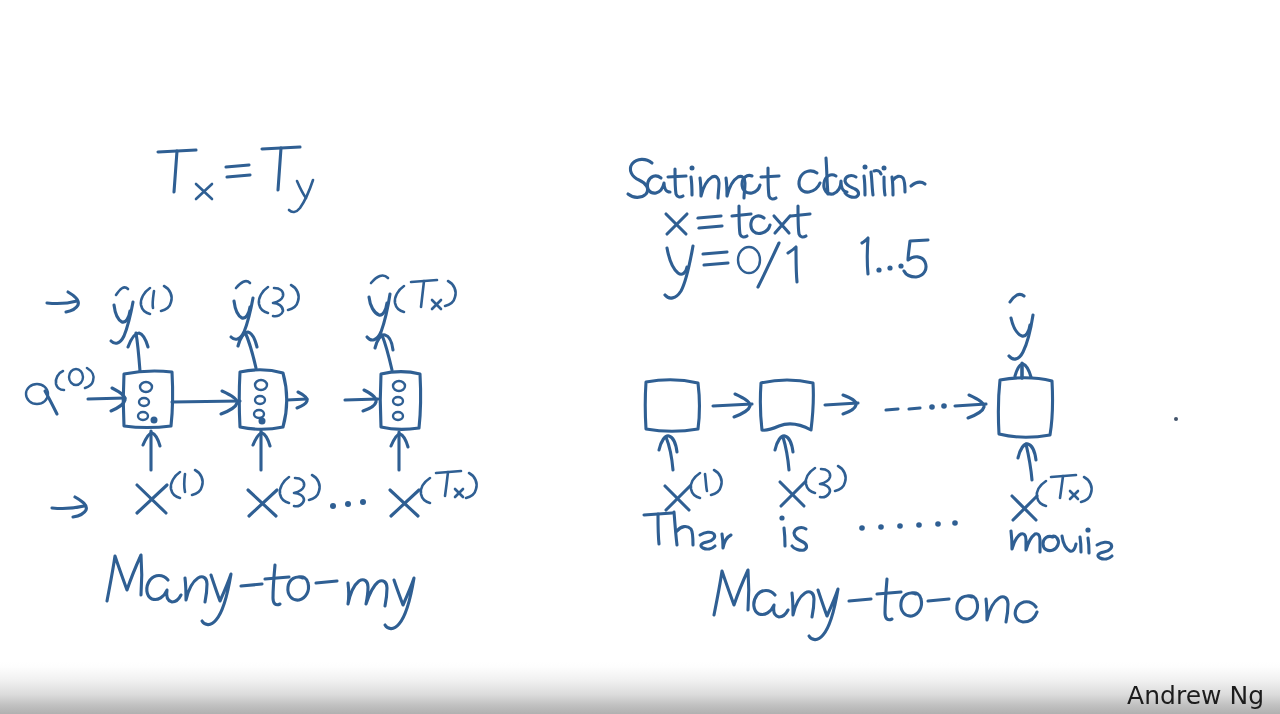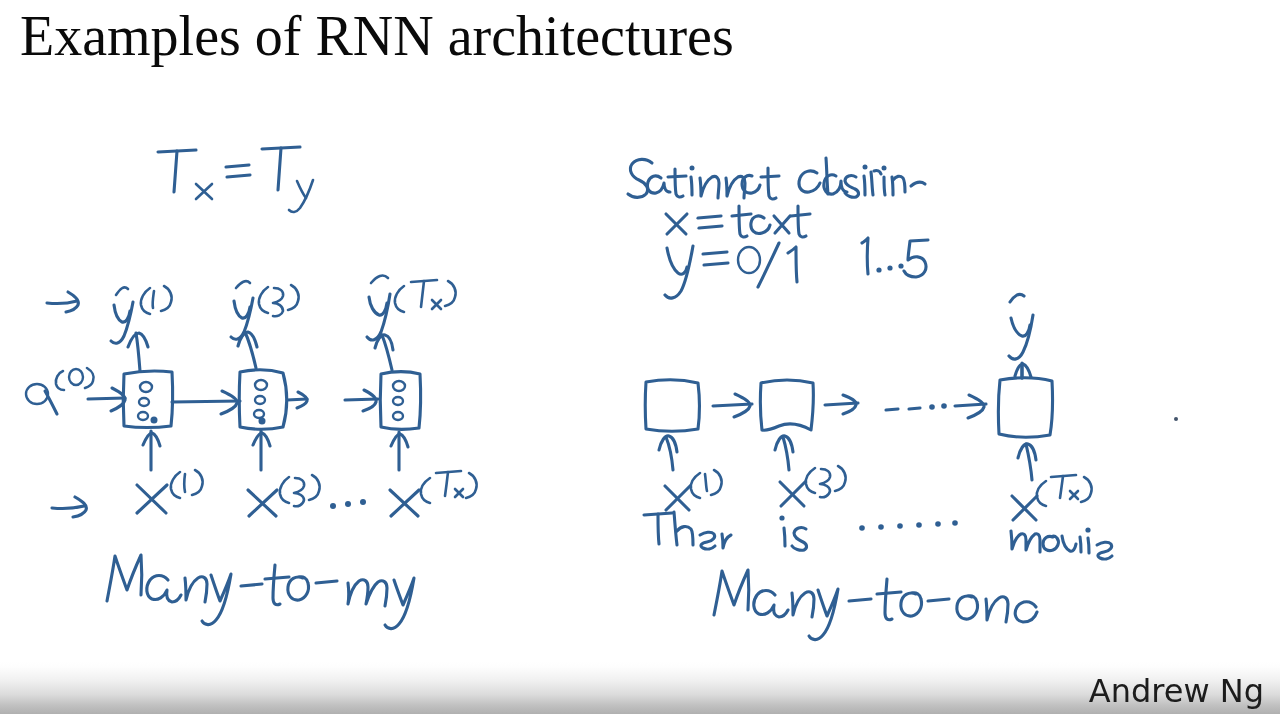--- a/index.html
+++ b/index.html
@@ -65,39 +65,38 @@
     height: 52px;
     background: linear-gradient(to bottom,
        #ffffff 0%, #fdfdfd 10%, #f0f0f0 36%,
        #dcdcdc 62%, #c2c2c2 82%, #b0b0b0 100%);
   }
   #footer-credit {
     position: absolute;
     right: 16px;
     bottom: 4px;
     font-family: "DejaVu Sans", sans-serif;
-    font-size: 32px;
+    font-size: 25px;
     color: #1c1c1c;
     white-space: nowrap;
     margin-top: 44px;
   }
   .stray-dot {
     position: absolute;
     width: 4px;
     height: 4px;
     background: #43546b;
     border-radius: 50%;
   }
 </style>
 </head>
 <body>
 
 <div id="slide">
 
-  <div id="slide-title">Examples of RNN architectures</div>
 
   <svg id="ink-layer" viewBox="0 0 1280 714">
 
     <g>
 
       <path class="ink" d="M158 152 L196 150"></path>
       <path class="ink" d="M177 151 C176 164, 175 178, 174 192"></path>
 
       <path class="ink-thin" d="M196 184 L212 199"></path>
       <path class="ink-thin" d="M212 184 L196 199"></path>

